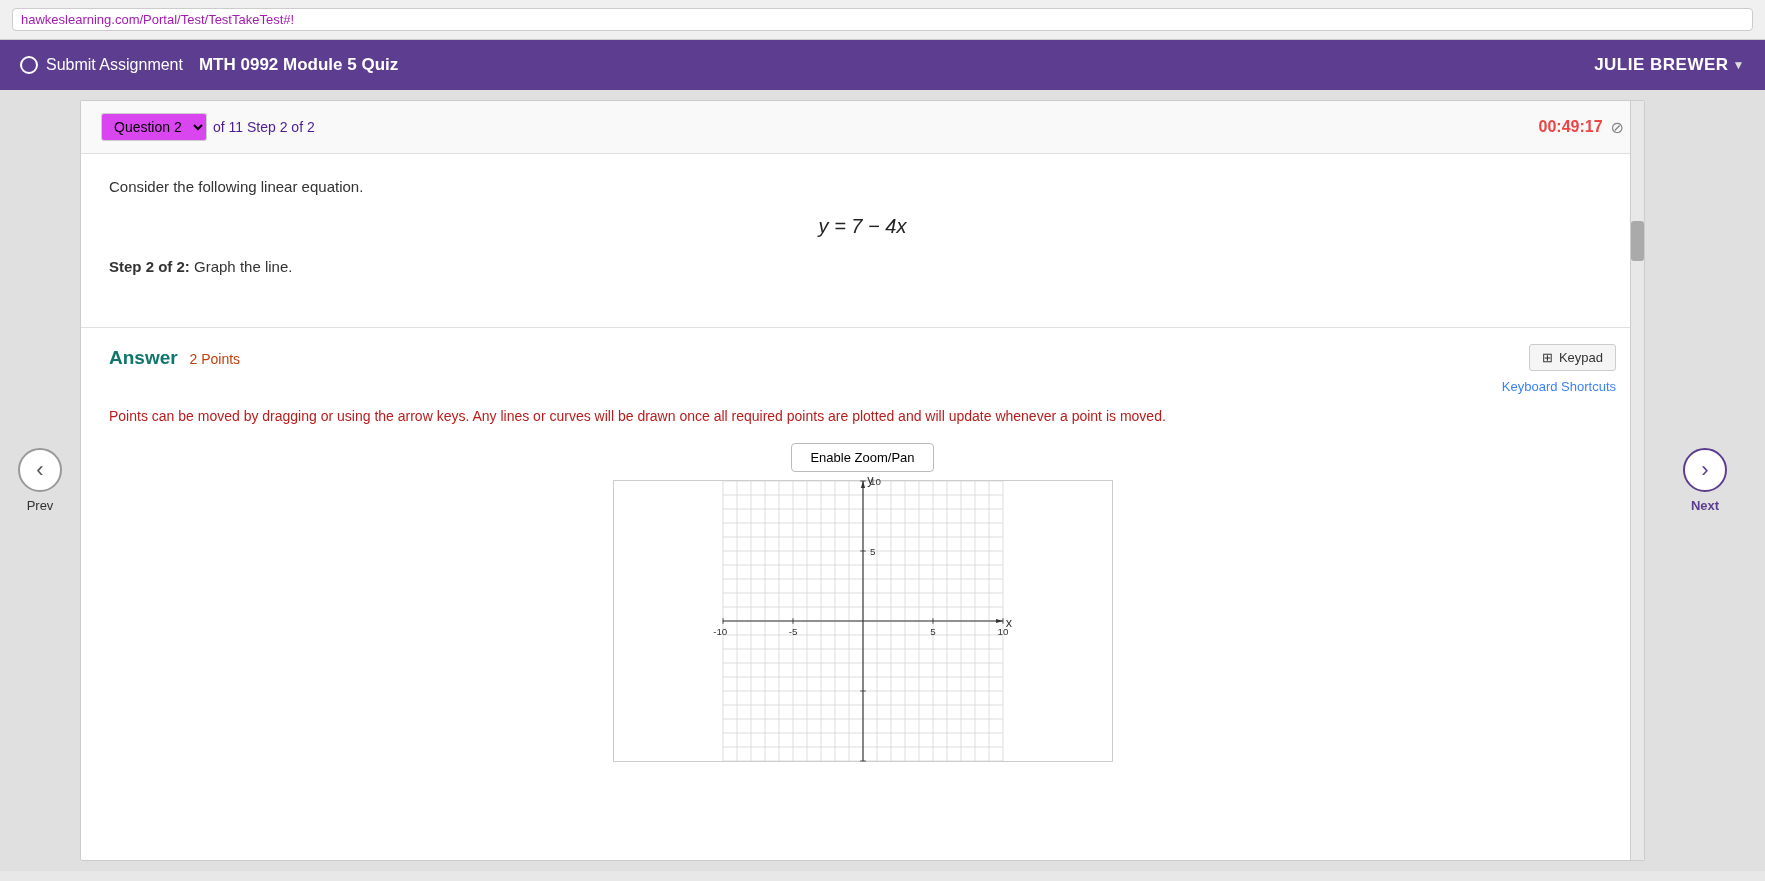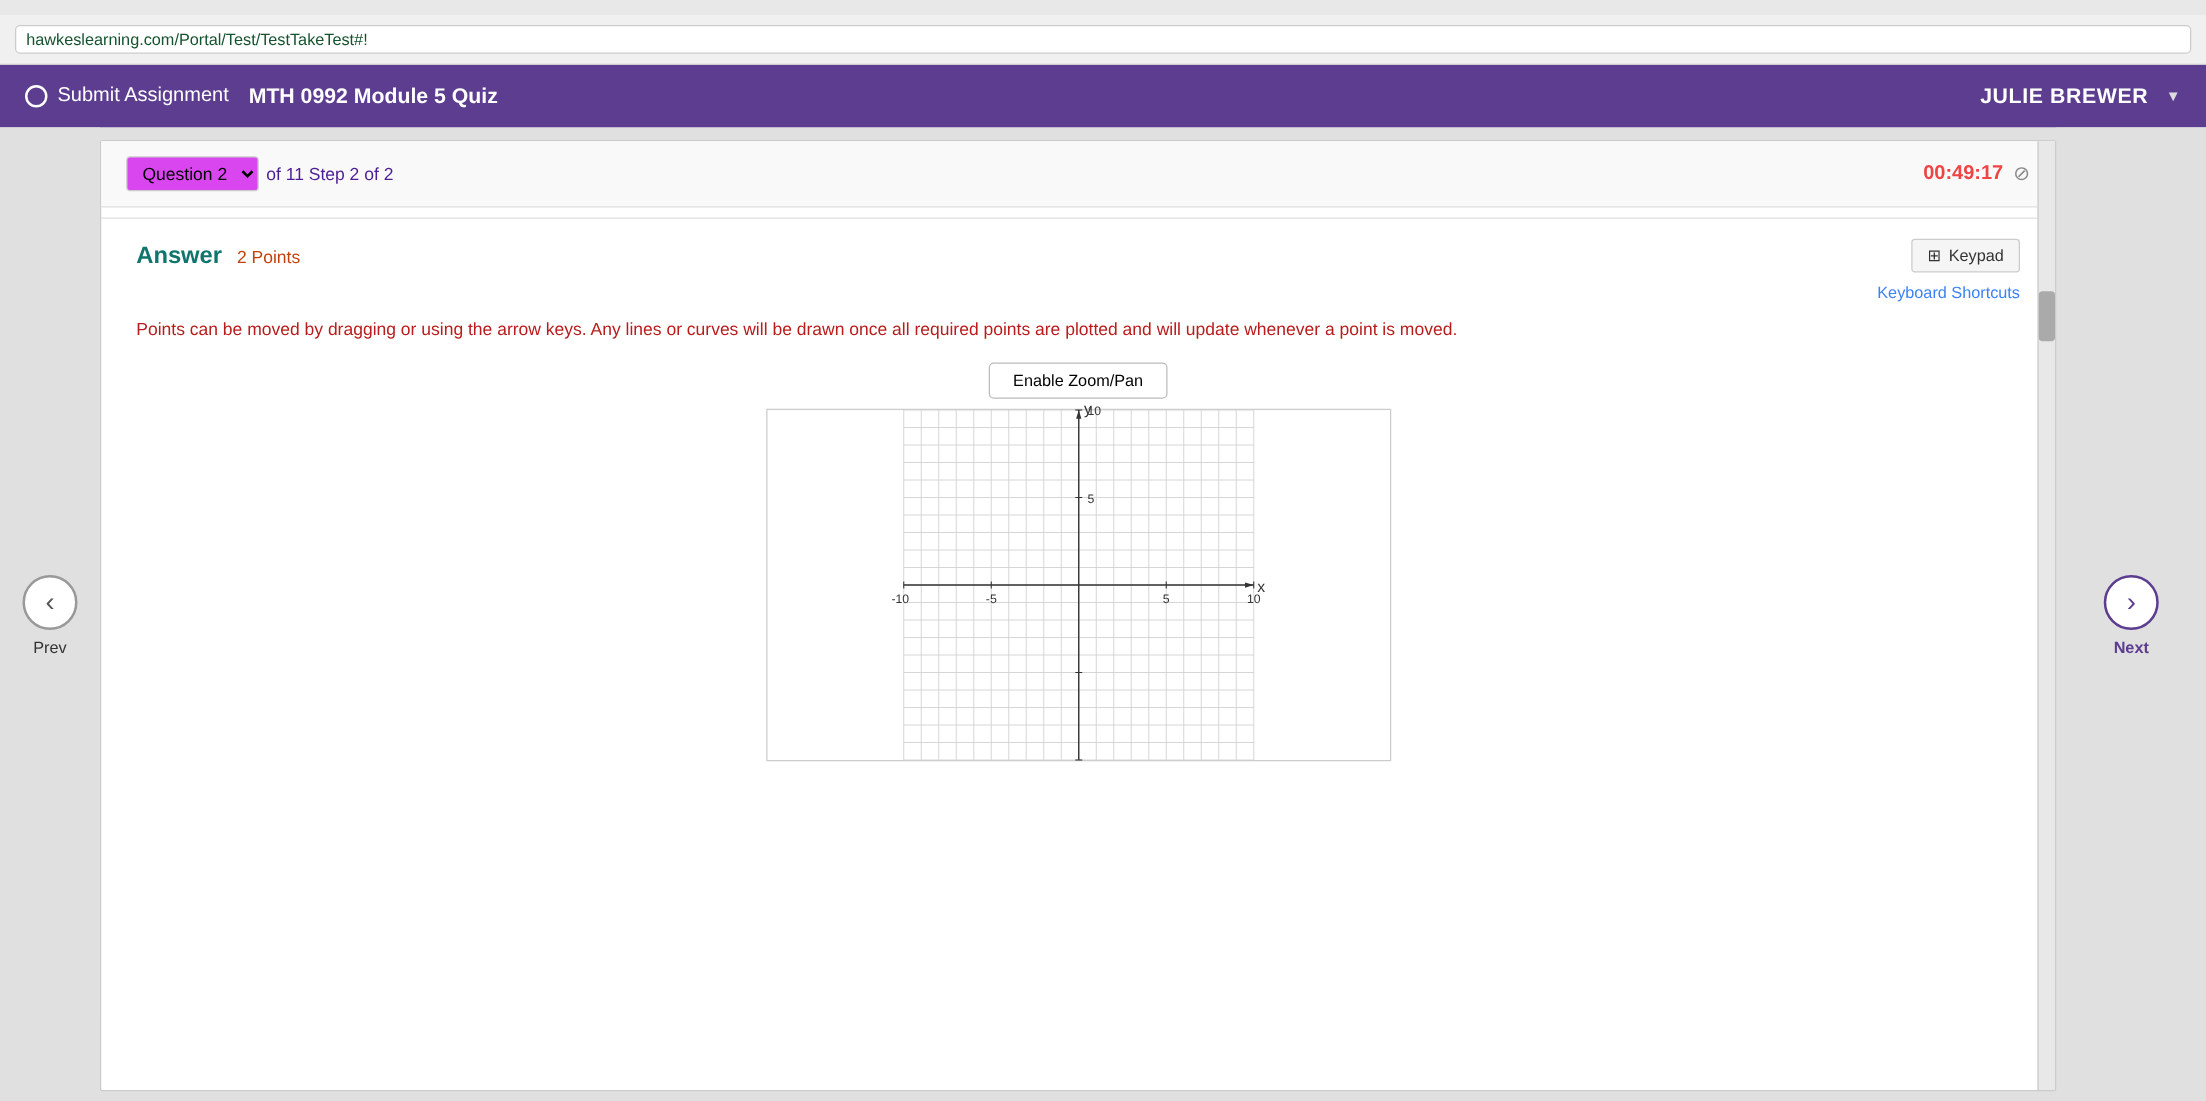--- a/index.html
+++ b/index.html
@@ -3,26 +3,25 @@
   <meta charset="utf-8">
   <style>
     * { box-sizing: border-box; margin: 0; padding: 0; }
     body { font-family: Arial, sans-serif; background: #e8e8e8; font-size: 14px; color: #222; }
 
     
     .browser-bar {
       background: #f0f0f0;
       padding: 8px 12px;
       font-size: 13px;
-      color: #14532d;
+      color: #a21caf;
       border-bottom: 1px solid #ccc;
       display: flex;
       align-items: flex-end;
       gap: 8px;
-      margin-top: 12px;
     }
     .browser-bar .url { flex: 1; background: white; border: 1px solid #ccc; border-radius: 4px; padding: 3px 8px; font-size: 13px; }
 
     
     .header {
       background: #5c3d8f;
       color: white;
       display: flex;
       align-items: center;
       padding: 0 20px;
@@ -43,21 +42,21 @@
     }
     .header-submit .circle-icon {
       width: 18px; height: 18px;
       border: 2px solid white;
       border-radius: 50%;
       display: inline-block;
     }
     .header-right {
       display: flex;
       align-items: center;
-      gap: 14px;
+      gap: 4px;
       font-size: 17px;
       font-weight: 700;
       letter-spacing: 0.5px;
     }
     .header-right .dropdown-arrow {
       font-size: 12px;
       color: #ddd;
     }
 
     
@@ -326,20 +325,31 @@
           <option>Question 2</option>
         </select>
         <span class="question-steps">of 11 Step 2 of 2</span>
       </div>
       <div class="timer-area">
         <span class="timer">00:49:17</span>
         <span class="timer-icon">⊘</span>
       </div>
     </div>
 
+    <div class="question-body">
+      <p class="question-text">Consider the following linear equation.</p>
+
+      <div class="equation-display">
+        <span>y = 7 − 4x</span>
+      </div>
+
+      <p class="step-label">
+        <strong>Step 2 of 2:</strong><span> Graph the line.</span>
+      </p>
+    </div>
 
     <hr class="divider">
 
     <div class="answer-section">
       <div class="answer-header">
         <div>
           <span class="answer-label">Answer</span>
           <span class="points-label">2 Points</span>
         </div>
         <button class="keypad-btn">

